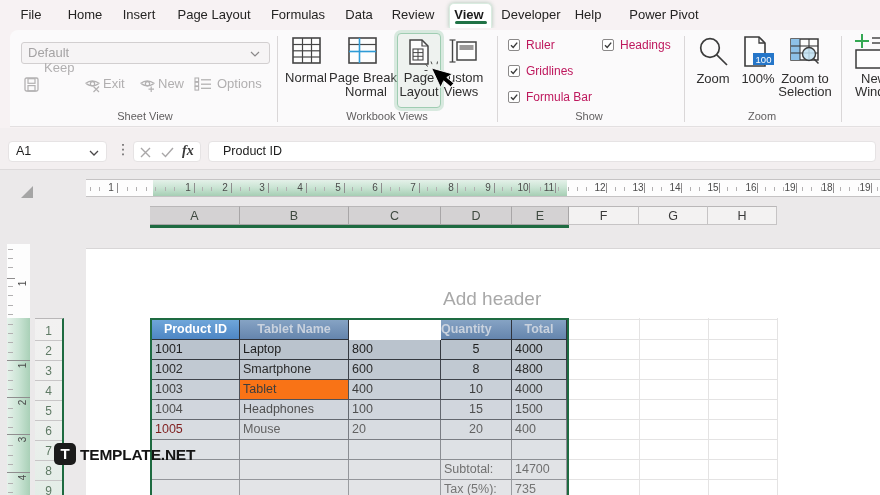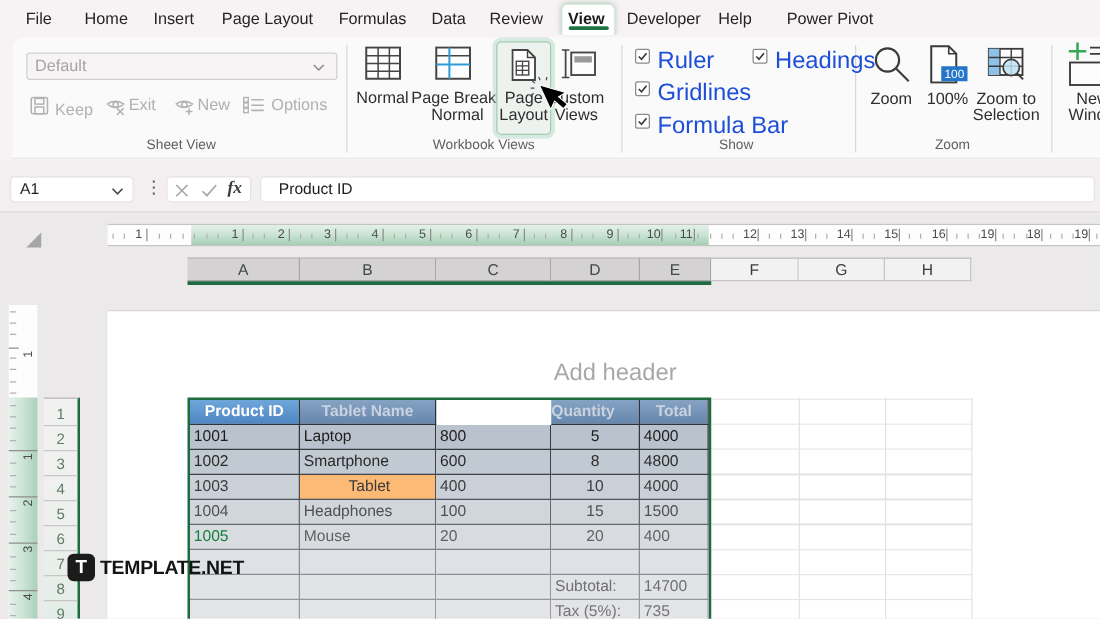--- a/index.html
+++ b/index.html
@@ -13,21 +13,21 @@
 #ribbon{left:0;top:28px;width:880px;height:100px;background:#F7F2F3}
 #ribpanel{left:10px;top:2px;width:870px;height:97px;background:#FBFAFB;border-radius:8px 0 0 0;border-bottom:1px solid #E3E0E1}
 .gsep{top:36px;width:1px;height:86px;background:#DAD7D8}
 .glabel{top:110px;height:13px;line-height:13px;font-size:11px;color:#605E5F;transform:translateX(-50%);white-space:nowrap}
 .btnlbl{font-size:13px;color:#2F2E2E;transform:translateX(-50%);white-space:nowrap;line-height:14px}
 .greylbl{font-size:13px;color:#B1AFB0;white-space:nowrap;line-height:16px}
 #combo{left:21px;top:14px;width:249px;height:22px;background:#F6F4F5;border:1px solid #D2CFD0;border-radius:3px;font-size:13px;color:#A5A3A4;line-height:20px;padding-left:6px}
 #pglbtn{left:397px;top:33px;width:44px;height:75px;background:#EEF2EF;border:1px solid #9FCDB2;border-radius:4px;box-shadow:0 0 0 3px rgba(160,206,178,.38)}
 .cb{width:12px;height:12px;background:#FFF;border:1px solid #8B8989;border-radius:2px}
 .cb svg{display:block}
-.cblbl{font-size:19px;color:#1d4ed8;white-space:nowrap}
+.cblbl{font-size:12px;color:#be185d;white-space:nowrap}
 
 #fbar{left:0;top:128px;width:880px;height:42px;background:#F3EFF0;border-bottom:1px solid #DDDADB}
 .fbox{top:13px;height:21px;background:#FFF;border:1px solid #E6E3E4;border-radius:4px}
 
 #corner{left:21px;top:186px;width:0;height:0;border-left:12px solid transparent;border-bottom:12px solid #A5A5A5}
 #hruler{left:86px;top:179px;width:794px;height:18px;background:#FDFDFD;border-top:1px solid #C5C3C4;border-bottom:1px solid #C5C3C4}
 #hrgreen{left:67px;top:0;width:414px;height:16px;background:linear-gradient(to bottom,#E4F1E9 0%,#C8E3D2 50%,#A6CEB4 100%)}
 .htick{top:3px;width:1px;height:10px;background:#8F8D8E}
 .hmin{top:7px;width:1px;height:4px;background:#B2B0B1}
 .hnum{top:2px;font-size:10px;color:#4B4B4B;transform:translateX(-50%);line-height:12px}
@@ -90,21 +90,21 @@
 <span class="ab glabel" style="left:589px;top:82px">Show</span>
 <span class="ab glabel" style="left:762px;top:82px">Zoom</span>
 <div id="combo" class="ab">Default<svg class="ab" style="right:9px;top:8px" width="10" height="6">
         <polyline points="1,1 5,5 9,1" fill="none" stroke="#8A8889" stroke-width="1.2"></polyline>
       </svg></div>
 <svg class="ab" style="left:24px;top:49px" width="15" height="15" viewBox="0 0 15 15">
 <rect x="1" y="1" width="13" height="13" rx="1.5" fill="none" stroke="#B3B1B2" stroke-width="1.3"></rect>
 <rect x="4" y="1.7" width="7" height="4.6" fill="none" stroke="#B3B1B2" stroke-width="1.2"></rect>
 <rect x="4" y="8.6" width="7" height="5.4" fill="none" stroke="#B3B1B2" stroke-width="1.2"></rect>
     </svg>
-<span class="ab greylbl" style="left:44px;top:52px">Keep</span>
+<span class="ab greylbl" style="left:44px;top:32px">Keep</span>
 <svg class="ab" style="left:84px;top:49px" width="17" height="16" viewBox="0 0 17 16">
 <path d="M1.5 6.5 Q8 1.5 15.5 6.5" fill="none" stroke="#B3B1B2" stroke-width="1.3"></path>
 <path d="M2.5 6.9 Q8 10.8 14.5 6.9" fill="none" stroke="#B3B1B2" stroke-width="1.3"></path>
 <circle cx="8.5" cy="6.7" r="2.1" fill="none" stroke="#B3B1B2" stroke-width="1.2"></circle>
 <path d="M9.5 9.5 L15 15 M15 9.5 L9.5 15" stroke="#B3B1B2" stroke-width="1.2"></path>
     </svg>
 <span class="ab greylbl" style="left:103px;top:48px">Exit</span>
 <svg class="ab" style="left:139px;top:49px" width="17" height="16" viewBox="0 0 17 16">
 <path d="M1.5 6.5 Q8 1.5 15.5 6.5" fill="none" stroke="#B3B1B2" stroke-width="1.3"></path>
 <path d="M2.5 6.9 Q8 10.8 14.5 6.9" fill="none" stroke="#B3B1B2" stroke-width="1.3"></path>
@@ -416,34 +416,34 @@
 </div>
 <div class="trow">
 <div class="tc" style="left:0px;width:88px;background:#C1C9D2;color:#2B2B2B;text-align:left;padding-left:3px;border-right:1px solid #3E424A;border-bottom:1px solid #3E424A">1002</div>
 <div class="tc" style="left:88px;width:109px;background:#C1C9D2;color:#2B2B2B;text-align:left;padding-left:3px;border-right:1px solid #3E424A;border-bottom:1px solid #3E424A">Smartphone</div>
 <div class="tc" style="left:197px;width:92px;background:#C1C9D2;color:#2B2B2B;text-align:left;padding-left:3px;border-right:1px solid #3E424A;border-bottom:1px solid #3E424A">600</div>
 <div class="tc" style="left:289px;width:71px;background:#C1C9D2;color:#2B2B2B;text-align:center;border-right:1px solid #3E424A;border-bottom:1px solid #3E424A">8</div>
 <div class="tc" style="left:360px;width:55px;background:#C1C9D2;color:#2B2B2B;text-align:left;padding-left:3px;border-right:1px solid #3E424A;border-bottom:1px solid #3E424A">4800</div>
 </div>
 <div class="trow">
 <div class="tc" style="left:0px;width:88px;background:#C9D0D8;color:#3D3D3D;text-align:left;padding-left:3px;border-right:1px solid #4E525A;border-bottom:1px solid #4E525A">1003</div>
-<div class="tc" style="left:88px;width:109px;background:#fdba74;color:#3D3D3D;text-align:center;padding-left:3px;border-right:1px solid #4E525A;border-bottom:1px solid #4E525A">Tablet</div>
+<div class="tc" style="left:88px;width:109px;background:#f97316;color:#3D3D3D;text-align:left;padding-left:3px;border-right:1px solid #4E525A;border-bottom:1px solid #4E525A">Tablet</div>
 <div class="tc" style="left:197px;width:92px;background:#C9D0D8;color:#3D3D3D;text-align:left;padding-left:3px;border-right:1px solid #4E525A;border-bottom:1px solid #4E525A">400</div>
 <div class="tc" style="left:289px;width:71px;background:#C9D0D8;color:#3D3D3D;text-align:center;border-right:1px solid #4E525A;border-bottom:1px solid #4E525A">10</div>
 <div class="tc" style="left:360px;width:55px;background:#C9D0D8;color:#3D3D3D;text-align:left;padding-left:3px;border-right:1px solid #4E525A;border-bottom:1px solid #4E525A">4000</div>
 </div>
 <div class="trow">
 <div class="tc" style="left:0px;width:88px;background:#D1D6DD;color:#505050;text-align:left;padding-left:3px;border-right:1px solid #64686F;border-bottom:1px solid #64686F">1004</div>
 <div class="tc" style="left:88px;width:109px;background:#D1D6DD;color:#505050;text-align:left;padding-left:3px;border-right:1px solid #64686F;border-bottom:1px solid #64686F">Headphones</div>
 <div class="tc" style="left:197px;width:92px;background:#D1D6DD;color:#505050;text-align:left;padding-left:3px;border-right:1px solid #64686F;border-bottom:1px solid #64686F">100</div>
 <div class="tc" style="left:289px;width:71px;background:#D1D6DD;color:#505050;text-align:center;border-right:1px solid #64686F;border-bottom:1px solid #64686F">15</div>
 <div class="tc" style="left:360px;width:55px;background:#D1D6DD;color:#505050;text-align:left;padding-left:3px;border-right:1px solid #64686F;border-bottom:1px solid #64686F">1500</div>
 </div>
 <div class="trow">
-<div class="tc" style="left:0px;width:88px;background:#D8DCE1;color:#15803d;text-align:left;padding-left:3px;border-right:1px solid #7A7D83;border-bottom:1px solid #7A7D83">1005</div>
+<div class="tc" style="left:0px;width:88px;background:#D8DCE1;color:#7f1d1d;text-align:left;padding-left:3px;border-right:1px solid #7A7D83;border-bottom:1px solid #7A7D83">1005</div>
 <div class="tc" style="left:88px;width:109px;background:#D8DCE1;color:#626262;text-align:left;padding-left:3px;border-right:1px solid #7A7D83;border-bottom:1px solid #7A7D83">Mouse</div>
 <div class="tc" style="left:197px;width:92px;background:#D8DCE1;color:#626262;text-align:left;padding-left:3px;border-right:1px solid #7A7D83;border-bottom:1px solid #7A7D83">20</div>
 <div class="tc" style="left:289px;width:71px;background:#D8DCE1;color:#626262;text-align:center;border-right:1px solid #7A7D83;border-bottom:1px solid #7A7D83">20</div>
 <div class="tc" style="left:360px;width:55px;background:#D8DCE1;color:#626262;text-align:left;padding-left:3px;border-right:1px solid #7A7D83;border-bottom:1px solid #7A7D83">400</div>
 </div>
 <div class="trow">
 <div class="tc" style="left:0px;width:88px;background:#DEE1E5;color:#6A6A6A;text-align:left;padding-left:3px;border-right:1px solid #8B8E93;border-bottom:1px solid #8B8E93"></div>
 <div class="tc" style="left:88px;width:109px;background:#DEE1E5;color:#6A6A6A;text-align:left;padding-left:3px;border-right:1px solid #8B8E93;border-bottom:1px solid #8B8E93"></div>
 <div class="tc" style="left:197px;width:92px;background:#DEE1E5;color:#6A6A6A;text-align:left;padding-left:3px;border-right:1px solid #8B8E93;border-bottom:1px solid #8B8E93"></div>
 <div class="tc" style="left:289px;width:71px;background:#DEE1E5;color:#6A6A6A;text-align:center;border-right:1px solid #8B8E93;border-bottom:1px solid #8B8E93"></div>

